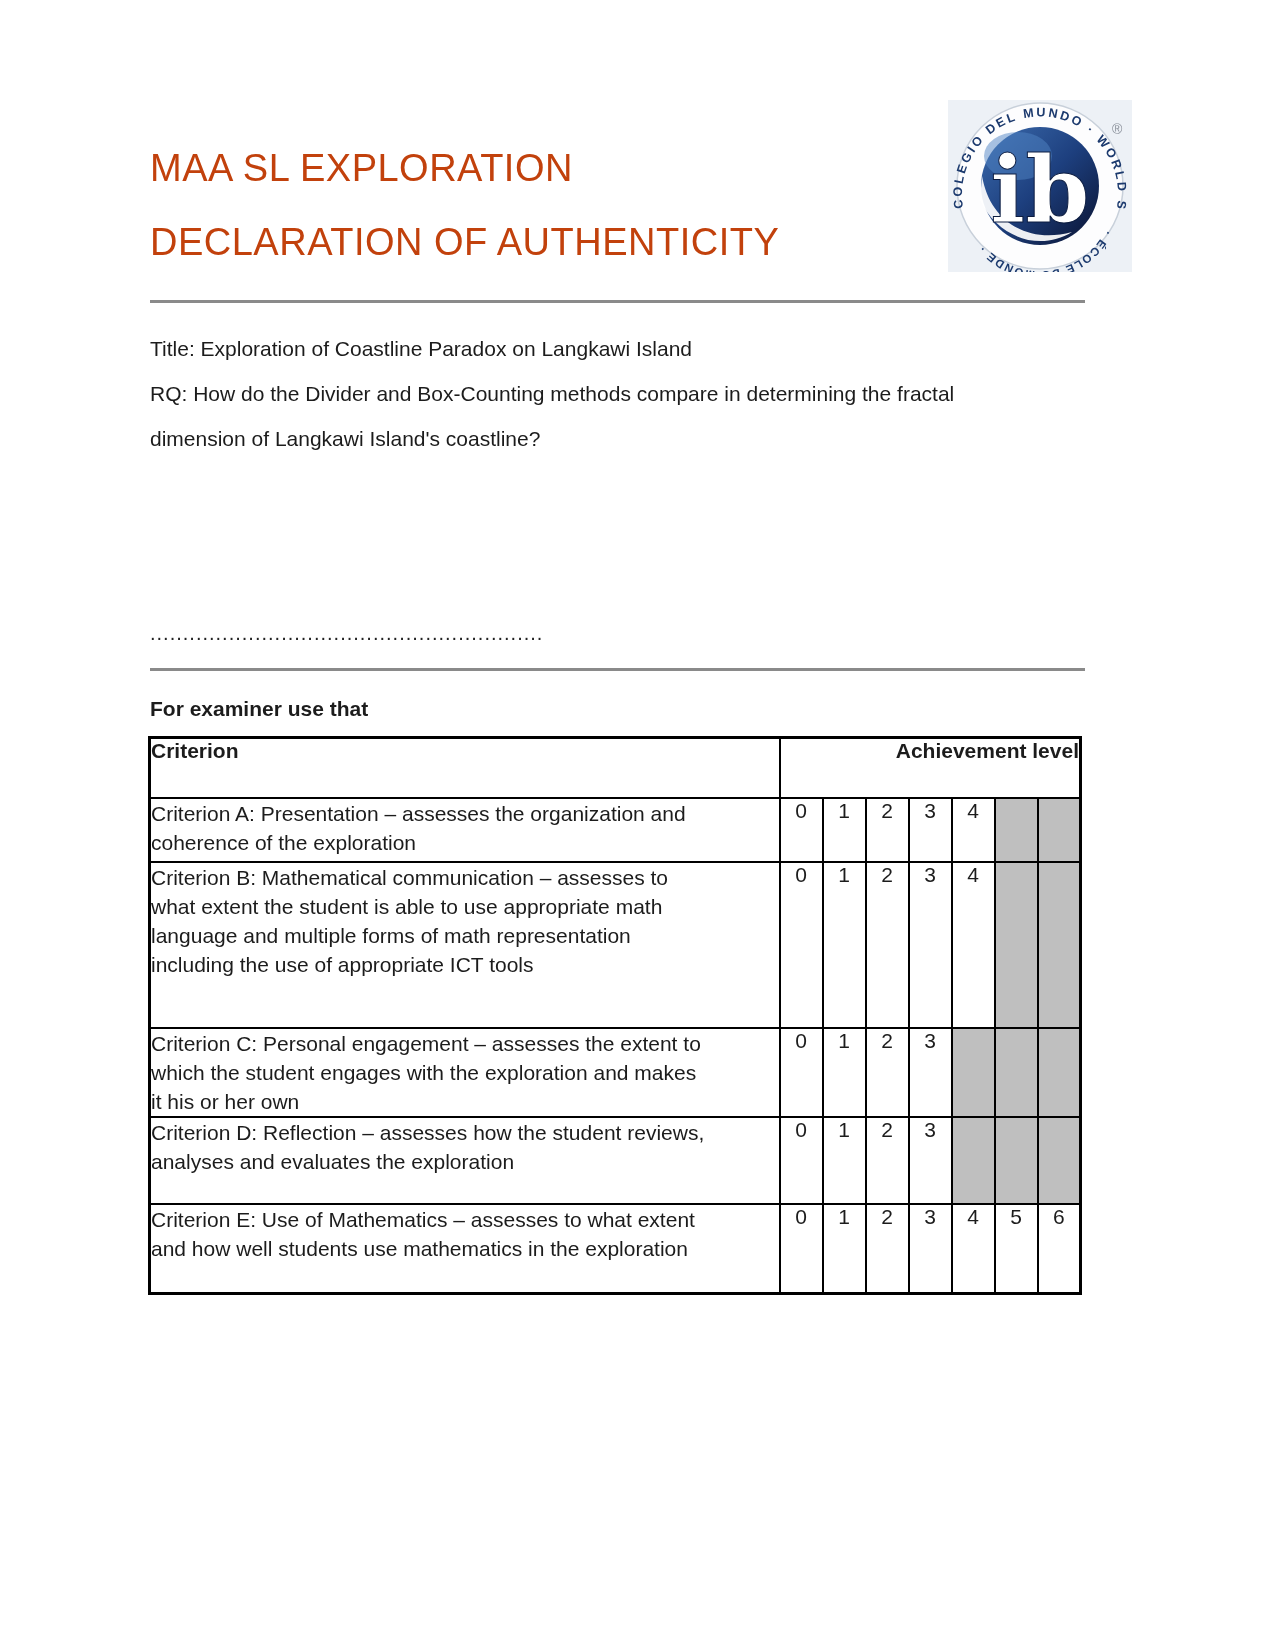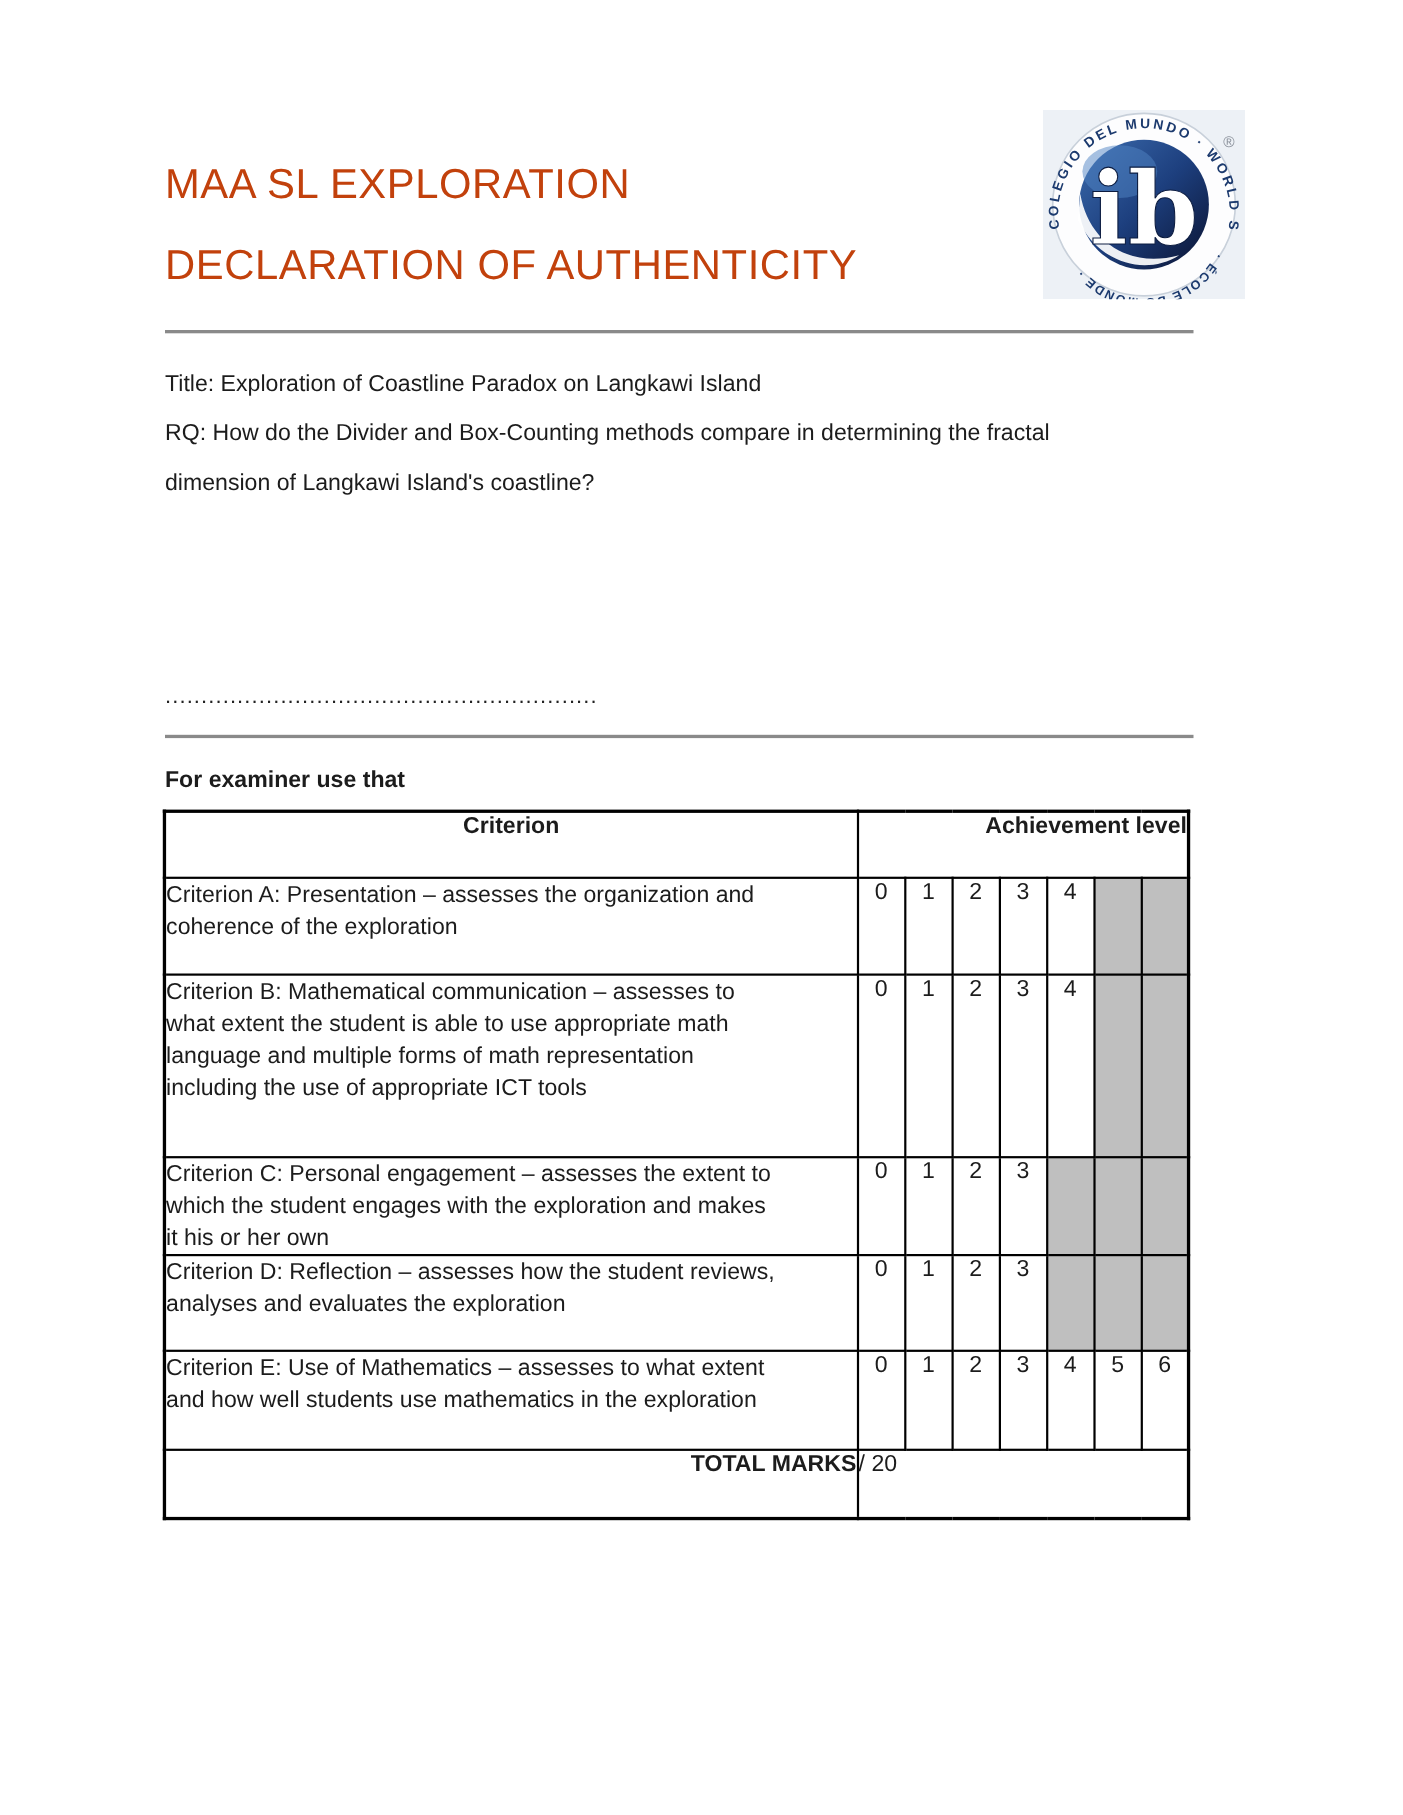--- a/index.html
+++ b/index.html
@@ -14,28 +14,28 @@
   #rule1{top:300px;}
   #rule2{top:668px;}
   .para{position:absolute;left:150px;top:326px;width:960px;font-size:21px;
         line-height:45px;white-space:pre-line;}
   .decl{position:absolute;left:156px;top:538px;font-size:21px;}
   .dots{position:absolute;left:150px;top:622px;font-size:20px;letter-spacing:1px;color:#222;}
   .examiner{position:absolute;left:150px;top:697px;font-size:21px;font-weight:bold;}
   table.marks{position:absolute;left:148px;top:736px;border-collapse:collapse;
         border:3px solid #000;table-layout:fixed;}
   table.marks td{border:2px solid #000;padding:0;font-size:21px;vertical-align:top;}
-  td.crit-h{font-weight:bold;text-align:center;vertical-align:middle;}
+  td.crit-h{font-weight:bold;vertical-align:middle;}
   td.ach-h{font-weight:bold;text-align:right;vertical-align:middle;}
   td.crit{padding:6px 10px 6px 8px;line-height:29px;white-space:pre-line;}
   td.lv{text-align:center;vertical-align:middle;font-size:22px;}
   td.gray{background:#bfbfbf;}
   td.total-label{font-weight:bold;text-align:right;padding:8px 14px 0 0;line-height:24px;}
   td.total-value{padding:8px 0 0 10px;line-height:24px;}
-  tr.row-h{height:60px;} tr.row-a{height:88px;} tr.row-b{height:166px;}
+  tr.row-h{height:60px;} tr.row-a{height:64px;} tr.row-b{height:166px;}
   tr.row-c{height:86px;} tr.row-d{height:87px;} tr.row-e{height:90px;} tr.row-t{height:63px;}
   .ringtxt{font-family:"Liberation Sans",sans-serif;font-size:12.5px;font-weight:bold;
         letter-spacing:2.5px;fill:#1c3a6e;}
   .ringtxt2{font-family:"Liberation Sans",sans-serif;font-size:11.5px;font-weight:bold;
         letter-spacing:1.5px;fill:#1c3a6e;}
   .ibtxt{font-family:"DejaVu Serif","Liberation Serif",serif;font-weight:bold;
         font-size:92px;fill:#ffffff;stroke:#0c1c40;stroke-width:1px;}
   .regmark{font-family:"Liberation Sans",sans-serif;font-size:14px;fill:#8a909a;}
 </style>
 </head>
@@ -151,20 +151,16 @@
       <td class="crit">Criterion E: Use of Mathematics – assesses to what extent
 and how well students use mathematics in the exploration</td>
       <td class="lv">0</td>
       <td class="lv">1</td>
       <td class="lv">2</td>
       <td class="lv">3</td>
       <td class="lv">4</td>
       <td class="lv">5</td>
       <td class="lv">6</td>
     </tr>
-    <tr class="row-t">
-      <td class="total-label">TOTAL MARKS</td>
-      <td class="total-value" colspan="7">/ 20</td>
-    </tr>
   </tbody>
     </table>
 
 </div>
 
 </body></html>

